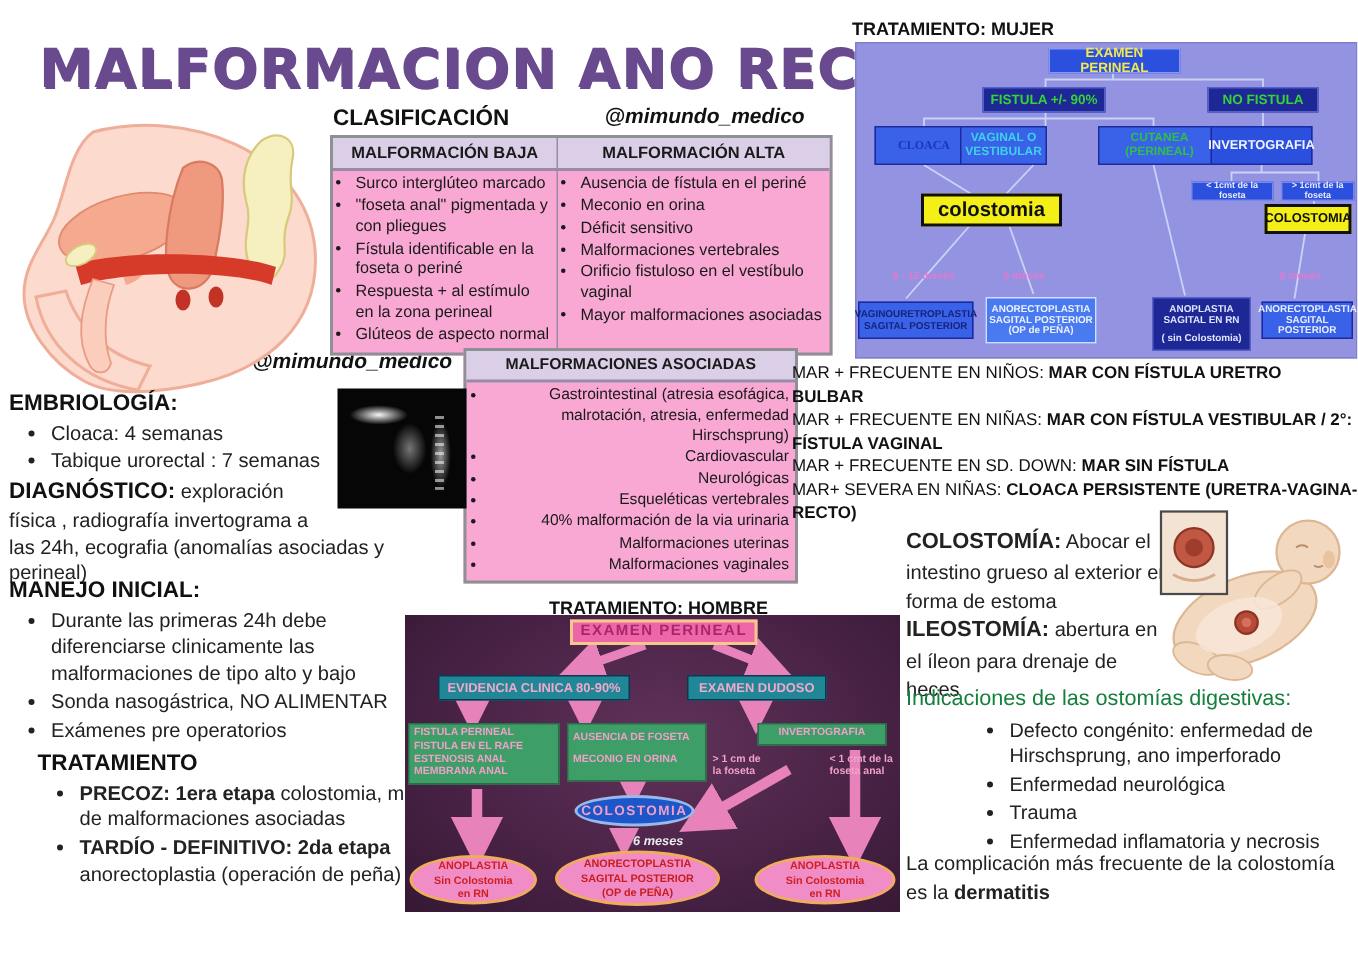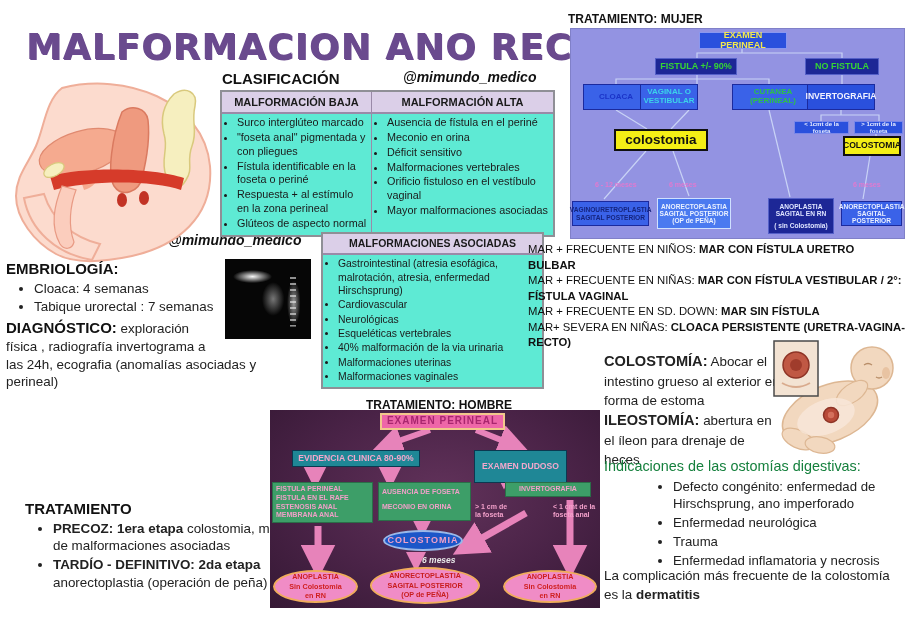--- a/index.html
+++ b/index.html
@@ -7,31 +7,31 @@
         font-family:"Liberation Sans",sans-serif;color:#1a1a1a;}
   .abs{position:absolute;}
 
   
   .main-title{left:26px;top:26px;font-family:"DejaVu Sans",sans-serif;font-weight:bold;
     font-size:36px;letter-spacing:1px;color:#6a4a8e;text-shadow:1px 1px 0 #6a4a8e;}
   .handle{font-size:14px;font-weight:bold;font-style:italic;color:#111;}
   .sec-label{font-weight:bold;font-size:12px;color:#111;}
 
   
-  .tbl{border:2px solid #8f8f96;background:#5eead4;font-size:10.8px;line-height:1.28;}
+  .tbl{border:2px solid #8f8f96;background:#f9a8d4;font-size:10.8px;line-height:1.28;}
   .tbl-head{background:#dbcfe8;border-bottom:2px solid #9a8aa8;font-weight:bold;
     text-align:center;padding:3px 2px;font-size:11px;}
   .tbl-body{padding:2px 4px 3px 2px;}
   .tbl ul{margin:0;padding-left:13px;}
   .tbl li{margin:0 0 1px 0;}
   .clf{left:220px;top:90px;width:331px;display:grid;grid-template-columns:150px 1fr;}
   .clf .c1{border-right:1px solid #9a8aa8;}
-  .assoc{left:321px;top:232px;width:219px;}
+  .assoc{left:309px;top:232px;width:219px;}
   .assoc .tbl-head{font-size:10.5px;}
-  .assoc .tbl-body{font-size:10.4px;}
+  .assoc .tbl-body{font-size:10.4px;text-align:right;}
 
   
   .h1{font-weight:bold;font-size:15px;color:#111;}
   .body-txt{font-size:13.4px;line-height:1.32;color:#222;}
   .body-txt ul{margin:1px 0 2px 0;padding-left:28px;}
   .body-txt li{margin-bottom:1px;}
   .xray{float:right;width:86px;height:80px;margin:0 0 2px 4px;background:
     radial-gradient(ellipse 27px 9px at 32% 22%,rgba(255,255,255,.97),rgba(255,255,255,0) 72%),
     radial-gradient(ellipse 16px 24px at 56% 50%,rgba(210,210,210,.55),rgba(0,0,0,0) 70%),
     radial-gradient(ellipse 9px 30px at 80% 55%,rgba(235,235,235,.65),rgba(0,0,0,0) 75%),
@@ -44,21 +44,21 @@
 
   
   .fchart{left:570px;top:28px;width:333px;height:209px;background:#9393e2;border:1px solid #8080c8;}
   .fn{position:absolute;display:flex;align-items:center;justify-content:center;text-align:center;
       font-weight:bold;line-height:1.1;padding:1px;box-sizing:border-box;}
   .fn-exam{left:128px;top:3px;width:88px;height:17px;background:#2a50dd;border:1px solid #8a97ef;color:#f3e84e;font-size:9px;}
   .fn-dark{background:#1d2796;color:#35d435;font-size:9px;border:1px solid #5560c8;}
   .fn-fistula{left:84px;top:29px;width:82px;height:17px;}
   .fn-nofis{left:234px;top:29px;width:74px;height:17px;}
   .fn-r3{top:55px;height:26px;background:#3a62e8;border:1px solid #1b2a9e;font-size:8px;}
-  .fn-cloaca{left:12px;width:66px;color:#1b34c8;}
+  .fn-cloaca{left:12px;width:66px;color:#1b34c8;font-family:Liberation Serif, serif;}
   .fn-vaginal{left:69px;width:58px;color:#3cd2ea;}
   .fn-cutanea{left:161px;width:82px;color:#2ec04a;}
   .fn-invert{left:236px;top:55px;width:68px;height:26px;background:#2a50dd;border:1px solid #1b2a9e;color:#f2f2ff;font-size:8.6px;}
   .fn-sm{top:92px;height:13px;background:#2a50dd;border:1px solid #7a87e8;color:#e8ecff;font-size:6px;font-weight:bold;}
   .fn-less{left:223px;width:55px;}
   .fn-more{left:283px;width:49px;}
   .fn-yellow{background:#f4ef16;border:2px solid #101010;color:#101010;}
   .fn-colostL{left:43px;top:100px;width:94px;height:22px;font-size:13.5px;font-weight:bold;}
   .fn-colostU{left:272px;top:107px;width:58px;height:20px;font-size:8.6px;}
   .fn-time{position:absolute;font-size:7px;font-weight:bold;color:#e07ad0;}
@@ -69,21 +69,21 @@
   .fn-b4{left:270px;top:172px;width:61px;height:25px;background:#3a62e8;border:1px solid #1b2a9e;color:#e8eeff;}
 
   
   .mchart{left:270px;top:410px;width:330px;height:198px;
     background:radial-gradient(ellipse at 52% 42%,#61325a 0%,#4a2347 55%,#351834 100%);}
   .mn{position:absolute;display:flex;align-items:center;justify-content:center;text-align:center;
       font-weight:bold;line-height:1.25;box-sizing:border-box;white-space:pre-line;}
   .mn-exam{left:110px;top:3px;width:125px;height:17px;background:#ee66a8;border:2px solid #f2c88c;color:#a8266e;font-size:10px;letter-spacing:1px;}
   .mn-teal{background:#1f8796;border:1px solid #0b3850;color:#f2a8cc;font-size:8.6px;}
   .mn-evid{left:22px;top:40px;width:128px;height:17px;}
-  .mn-dud{left:188px;top:40px;width:93px;height:33px;margin-left:16px;}
+  .mn-dud{left:188px;top:40px;width:93px;height:17px;}
   .mn-green{background:#3d9e68;border:1px solid #2a6e48;color:#f0a0c8;font-size:7px;text-align:left;justify-content:flex-start;padding:2px 3px;}
   .mn-g1{left:2px;top:72px;width:101px;height:41px;align-items:flex-start;}
   .mn-g2{left:108px;top:72px;width:93px;height:39px;align-items:flex-start;line-height:2.1;}
   .mn-g3{left:235px;top:72px;width:86px;height:15px;justify-content:center;text-align:center;}
   .mn-lbl{position:absolute;color:#f2a0ca;font-size:7px;font-weight:bold;white-space:pre-line;line-height:1.2;}
   .mn-colost{left:113px;top:120px;width:80px;height:21px;background:#1c56c8;border:2px solid #9ab8e8;
       border-radius:50%;color:#f0a0c8;font-size:9px;letter-spacing:1px;}
   .mn-time{position:absolute;left:152px;top:145px;color:#e9e9e9;font-size:8.5px;font-weight:bold;font-style:italic;}
   .mn-ell{background:#f08cc6;border:2px solid #f0ac5c;border-radius:50%;color:#cf1f1f;font-size:7.2px;line-height:1.35;}
   .mn-e1{left:3px;top:160px;width:85px;height:33px;}
@@ -168,20 +168,28 @@
   <div class="abs body-txt" style="left:6px;top:259px;width:305px;">
     <div class="xray"></div>
     <span class="h1">EMBRIOLOGÍA:</span>
     <ul>
         <li>Cloaca: 4 semanas</li>
         <li>Tabique urorectal : 7 semanas</li>
       </ul>
     <span class="h1">DIAGNÓSTICO:</span><span> exploración física , radiografía invertograma a las 24h, ecografia (anomalías asociadas y perineal)</span>
   </div>
 
+  <div class="abs body-txt" style="left:6px;top:384px;width:272px;">
+    <span class="h1">MANEJO INICIAL:</span>
+    <ul>
+        <li>Durante las primeras 24h debe diferenciarse clinicamente las malformaciones de tipo alto y bajo</li>
+        <li>Sonda nasogástrica, NO ALIMENTAR</li>
+        <li>Exámenes pre operatorios</li>
+      </ul>
+  </div>
 
   <div class="abs body-txt" style="left:6px;top:499px;width:278px;margin-left:19px;">
     <span class="h1">TRATAMIENTO</span>
     <ul>
       <li><b>PRECOZ: 1era etapa</b><span> colostomia, manejo de malformaciones asociadas</span></li>
       <li><b>TARDÍO - DEFINITIVO: 2da etapa</b><span> anorectoplastia (operación de peña)</span></li>
     </ul>
   </div>
 
   <div class="abs sec-label" style="left:568px;top:12px;">TRATAMIENTO: MUJER</div>

